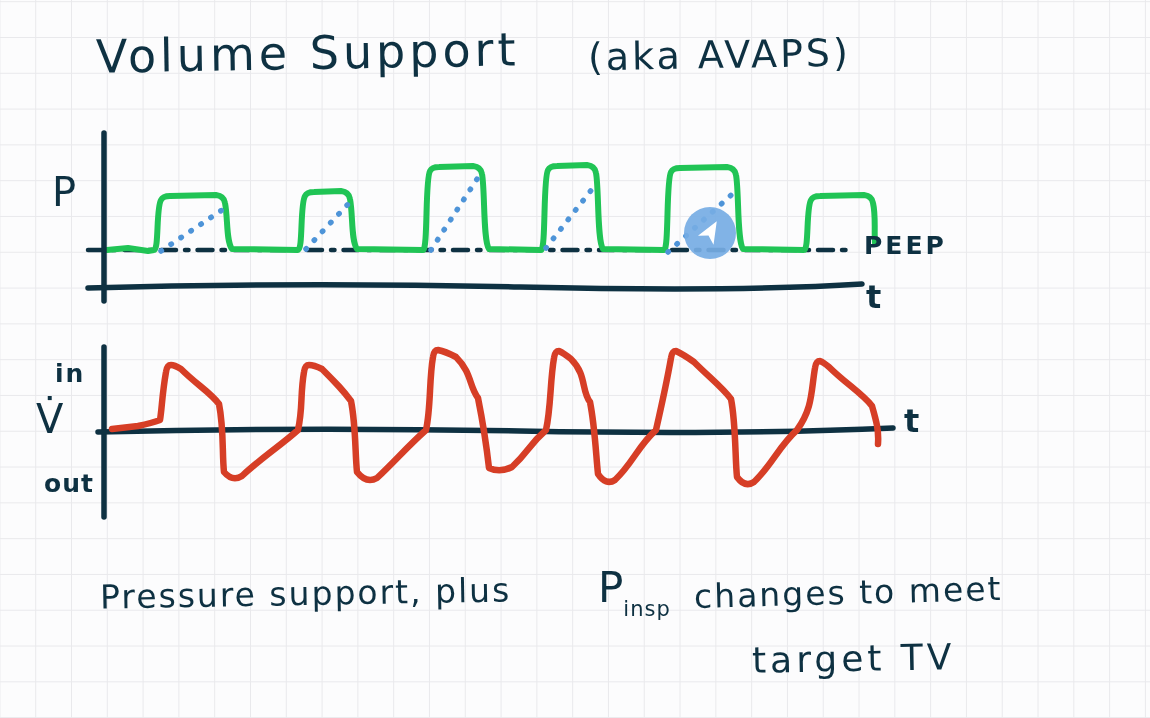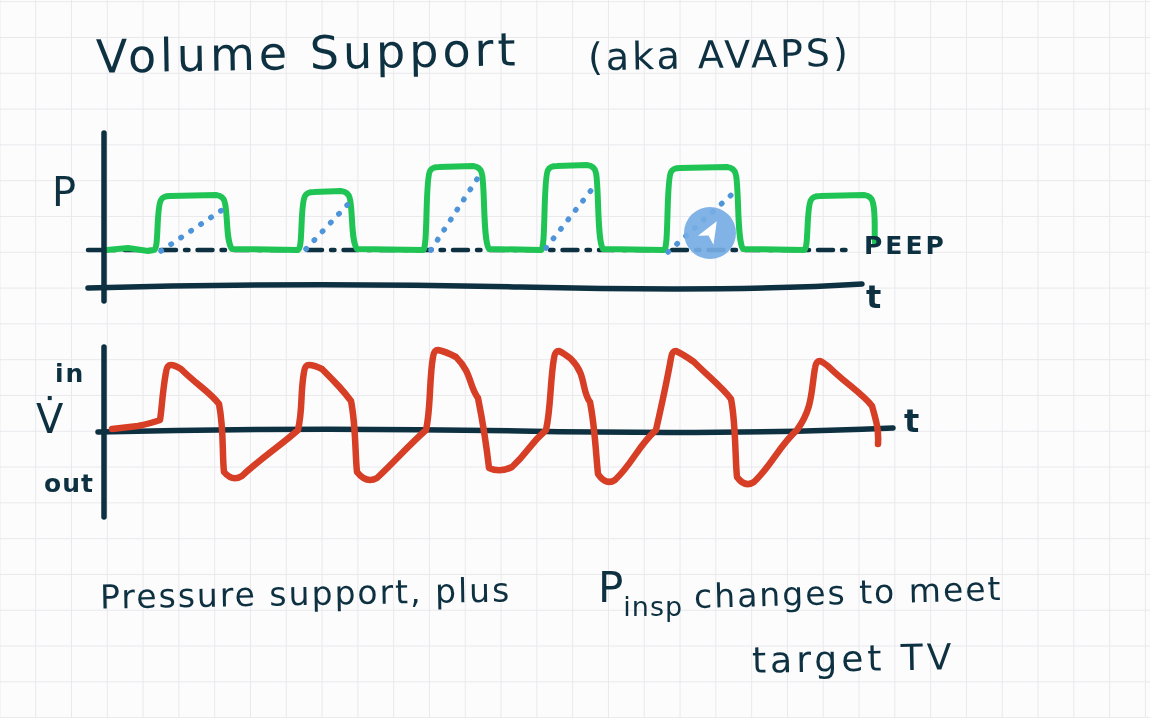--- a/index.html
+++ b/index.html
@@ -21,21 +21,21 @@
   .title-aka{left:588px;top:36px;font-size:38px;letter-spacing:3px;transform:rotate(-1deg);}
   .p-label{left:52px;top:172px;font-size:40px;}
   .peep-label{left:864px;top:233px;font-size:25px;font-weight:bold;letter-spacing:3px;}
   .pt-label{left:866px;top:281px;font-size:32px;font-weight:bold;}
   .in-label{left:55px;top:361px;font-size:25px;font-weight:bold;letter-spacing:2px;}
   .vdot-label{left:36px;top:399px;font-size:40px;}
   .out-label{left:44px;top:471px;font-size:25px;font-weight:bold;letter-spacing:1px;}
   .ft-label{left:904px;top:405px;font-size:32px;font-weight:bold;}
   .cap1a{left:100px;top:577px;font-size:33px;letter-spacing:2px;transform:rotate(-1deg);}
   .pinsp{left:598px;top:567px;font-size:42px;}
-  .pinsp .sub{font-size:27px;vertical-align:-14px;letter-spacing:1px;text-align:center;}
+  .pinsp .sub{font-size:21px;vertical-align:-14px;letter-spacing:1px;text-align:center;}
   .cap1b{left:694px;top:576px;font-size:33px;letter-spacing:2px;transform:rotate(-1.5deg);}
   .cap2{left:752px;top:641px;font-size:36px;letter-spacing:4px;transform:rotate(-1deg);}
 </style>
 </head>
 <body>
 
 <div class="canvas">
   <svg id="scene" viewBox="0 0 1150 718">
       <path fill="none" stroke-linecap="round" stroke-linejoin="round" d="M 88 250 L 852 250" stroke="#0e3142" stroke-width="4.5" stroke-dasharray="15 9 3.5 9"></path>
       <path fill="none" stroke-linecap="round" stroke-linejoin="round" d="M 107 250 L 128 248 L 148 251 L 154 250 C 159 250 156 208 161 200 Q 163 196 170 196 L 216 195 Q 224 196 225 203 C 228 218 226 241 232 249 L 298 250 C 303 250 300 204 305 196 Q 307 192 314 192 L 341 191 Q 349 192 350 199 C 353 214 351 241 357 249 L 423 250 C 428 250 425 179 430 171 Q 432 167 439 167 L 473 166 Q 481 167 482 174 C 485 189 483 241 489 249 L 541 250 C 546 250 543 178 548 170 Q 550 166 557 166 L 587 165 Q 595 166 596 173 C 599 188 597 241 603 249 L 664 250 C 669 250 666 180 671 172 Q 673 168 680 168 L 727 167 Q 735 168 736 175 C 739 190 737 241 743 249 L 804 250 C 809 250 806 208 811 200 Q 813 196 820 196 L 864 195 Q 872 196 873 203 C 876 216 874 233 875 243" stroke="#20c455" stroke-width="6"></path>

